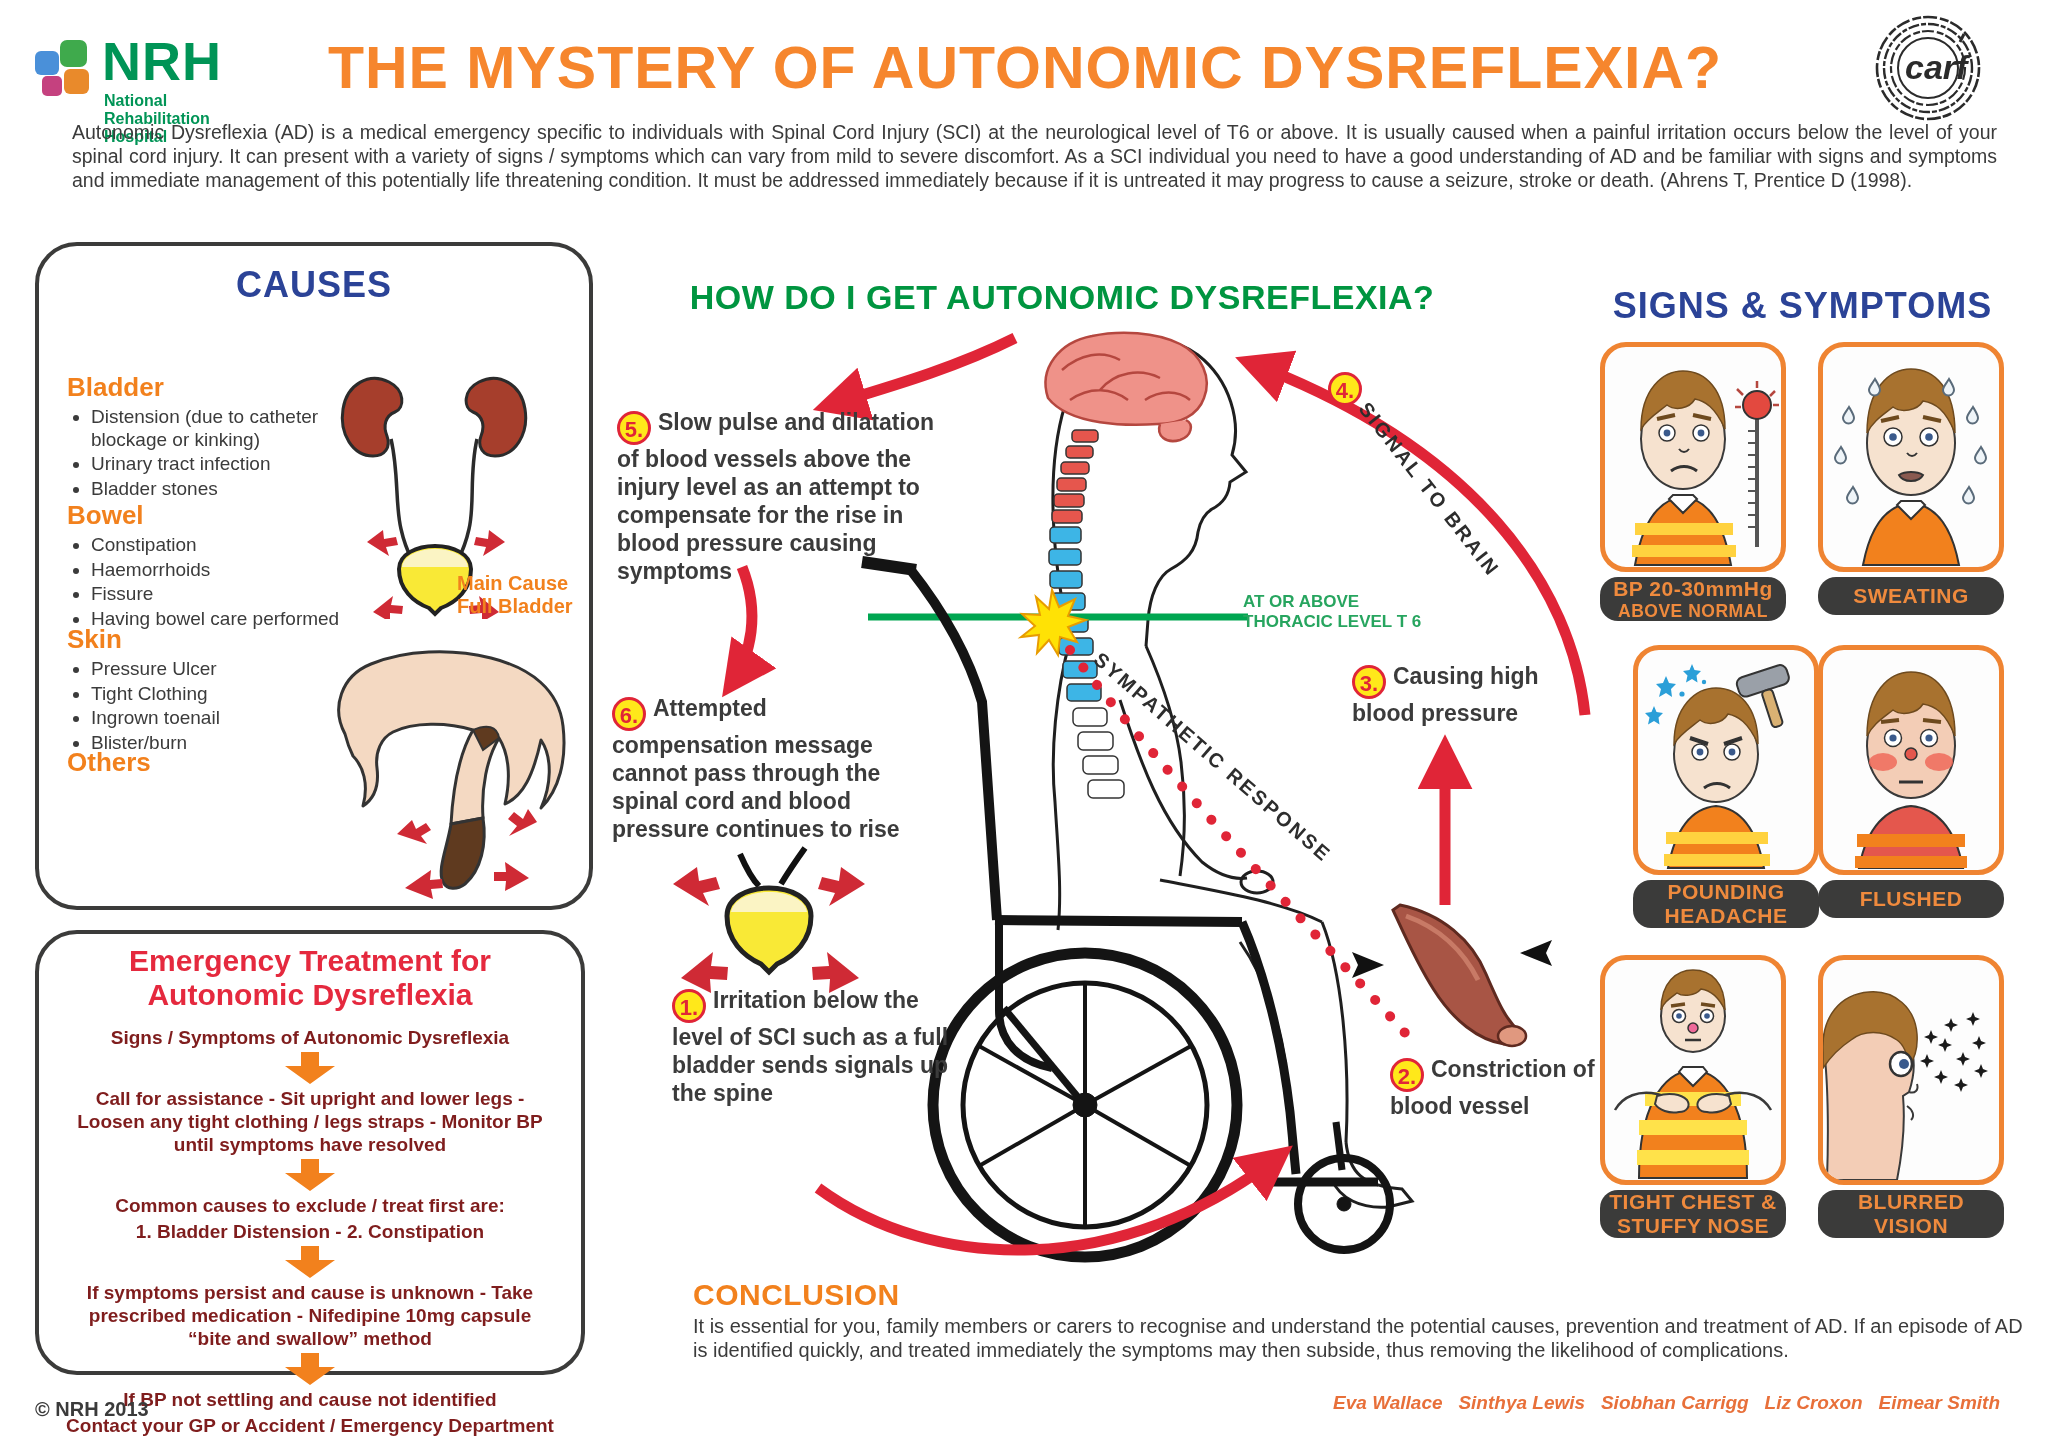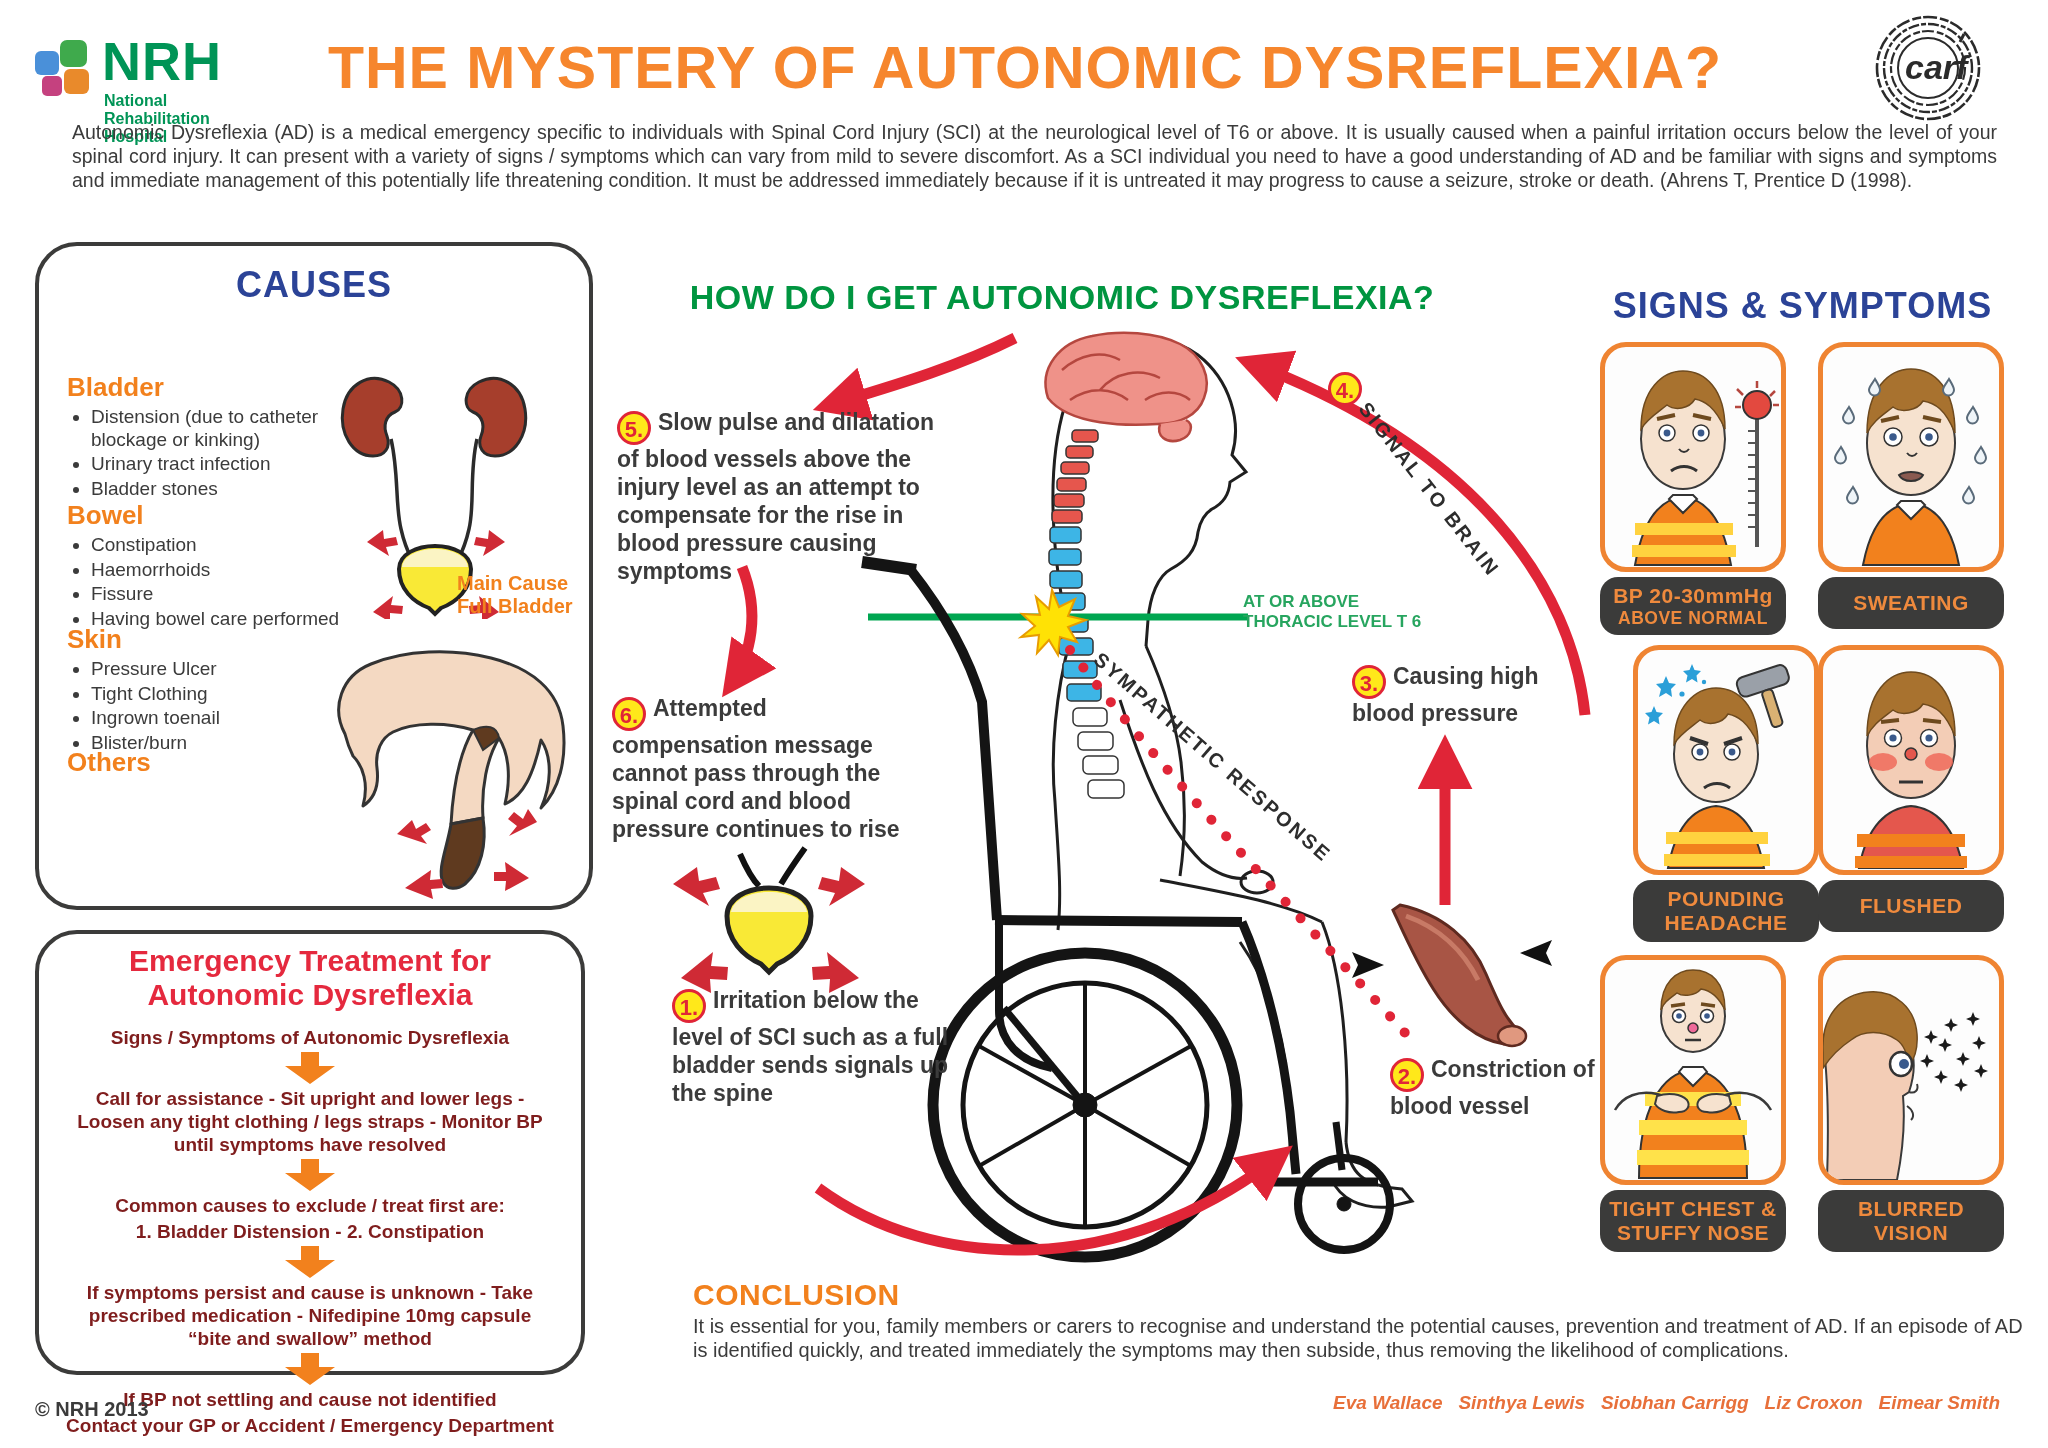--- a/index.html
+++ b/index.html
@@ -36,21 +36,21 @@
     text-align:center;margin-right:7px;vertical-align:-7px;box-sizing:border-box;padding:0 2px;}
   .level-label{font-size:17px;line-height:20px;font-weight:800;color:#27a55f;white-space:pre-line;}
   .rot-label{font-size:20px;font-weight:700;color:#2d2d2d;letter-spacing:2.5px;white-space:nowrap;transform-origin:left top;}
 
   
   .card{position:absolute;width:186px;}
   .card-img{box-sizing:border-box;width:186px;height:230px;border:5px solid #ef8432;border-radius:26px;background:#fdfdfd;
     display:flex;align-items:center;justify-content:center;overflow:hidden;}
   .card-label{margin-top:5px;background:#3b3b3a;border-radius:18px;color:#ef8a3d;
     font-size:21px;line-height:24px;font-weight:800;text-align:center;letter-spacing:0.5px;
-    padding:7px 4px;min-height:38px;display:flex;flex-direction:column;justify-content:center;}
+    padding:0 4px;min-height:38px;display:flex;flex-direction:column;justify-content:center;}
   .card-label .sub{font-size:17.5px;line-height:20px;}
 
   .conclusion-title{font-size:30px;font-weight:800;color:#f2811d;letter-spacing:0.5px;}
   .conclusion-text{font-size:20px;line-height:24px;font-weight:500;color:#3b3b3b;}
   .copyright{font-size:20px;font-weight:600;color:#3b3b3b;}
   .authors{font-size:19px;font-weight:700;font-style:italic;color:#e8703a;white-space:pre;text-align:right;}
 </style>
 </head>
 <body>
 

